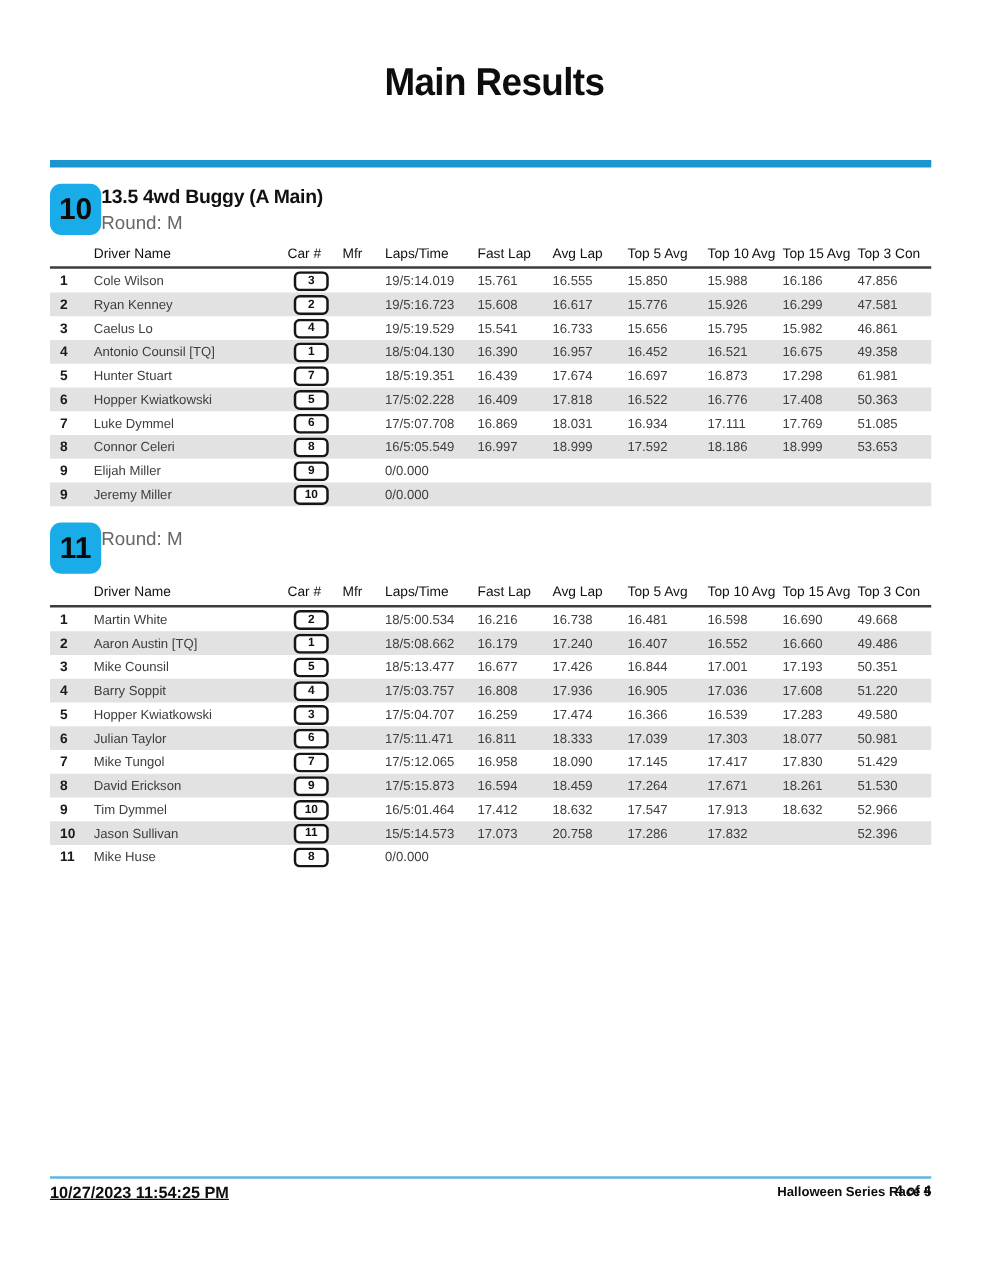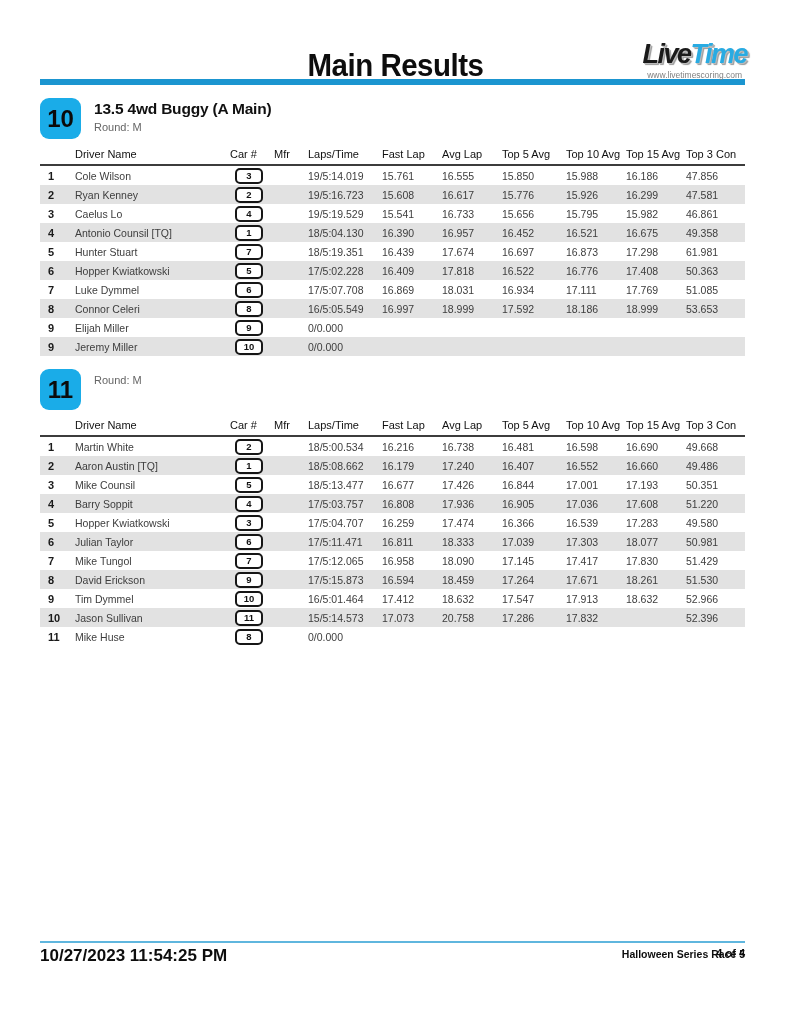--- a/index.html
+++ b/index.html
@@ -1,68 +1,64 @@
 <!DOCTYPE html>
 <html><head>
 <meta charset="utf-8">
 <style>
   html,body{margin:0;padding:0;background:#fff;}
   body{width:791px;height:1024px;position:relative;font-family:"Liberation Sans",sans-serif;overflow:hidden;}
 
-  .doc-header{position:relative;height:79px;}
+  .doc-header{position:relative;height:128px;}
   .page-title{position:absolute;left:0;right:0;top:48px;margin:0;text-align:center;
     font-size:31px;font-weight:bold;color:#0d0d0d;letter-spacing:-.5px;transform:scaleX(.95);}
   .logo{position:absolute;right:44px;top:41px;text-align:center;}
   .logo-text{font-style:italic;font-weight:bold;font-size:27px;letter-spacing:-1.5px;line-height:1;
     text-shadow:1px 1px 0 #bbb,2px 2px 1px #999;}
   .lt-live{color:#1a1a1a;}
   .lt-time{color:#29ABE2;}
   .logo-url{font-size:8.5px;color:#808080;margin-top:2px;}
 
   .rule-top{height:6px;background:#1B95D0;margin:0 46px 0 40px;}
 
   .race-section{margin:0 46px 0 40px;}
   .race-head{display:flex;align-items:flex-start;margin-top:13px;}
   .race-badge{width:41px;height:41px;background:#1AACE8;border-radius:9px;flex:0 0 41px;
     display:flex;align-items:center;justify-content:center;font-weight:bold;font-size:24px;color:#0b0b0b;}
-  .race-titles{margin-left:13px;padding-top:2px;}
+  .race-titles{padding-top:2px;}
   .race-title{font-size:15.5px;font-weight:bold;color:#101010;letter-spacing:-.2px;}
-  .race-round{font-size:11px;color:#666;margin-top:3px;}
+  .race-round{font-size:15px;color:#666;margin-top:3px;}
 
   .tbl{margin-top:4px;}
   .grid{display:grid;grid-template-columns:35px 155px 44px 34px 74px 60px 60px 64px 60px 60px 59px;}
   .thead{border-bottom:2px solid #3c3c3c;}
   .th{font-size:11px;font-weight:normal;color:#111;padding:5px 0 4px 0;white-space:nowrap;}
   .row{height:19px;align-items:center;font-size:10.5px;color:#3d3d3d;white-space:nowrap;}
   .row.alt{background:#E2E2E2;}
   .cell{overflow:hidden;}
   .pos{font-weight:bold;color:#1a1a1a;font-size:11px;padding-left:8px;}
   .car-cell{display:flex;justify-content:center;padding-right:6px;}
   .car-badge{display:inline-block;min-width:18px;padding:0 3px;height:12px;line-height:12px;
     border:2px solid #161616;border-radius:5px;background:#fff;font-weight:bold;font-size:9.5px;
     text-align:center;color:#111;}
 
   .footer{position:absolute;left:40px;right:46px;top:941px;}
   .footer-rule{height:2px;background:#5FB6DE;}
   .footer-row{position:relative;margin-top:2px;height:40px;}
-  .footer-left{position:absolute;left:0;top:1px;font-weight:bold;font-size:17px;color:#0d0d0d;}
+  .footer-left{position:absolute;left:0;top:1px;font-weight:bold;font-size:13px;color:#0d0d0d;text-decoration:underline;}
   .footer-center{position:absolute;left:0;right:0;top:3px;text-align:right;}
   .footer-event{font-weight:bold;font-size:10.5px;color:#0d0d0d;}
   .footer-dates{font-weight:bold;font-size:8.5px;color:#0d0d0d;margin-top:4px;}
   .footer-right{position:absolute;right:0;top:2px;font-weight:bold;font-size:11px;color:#0d0d0d;}
 </style>
 </head>
 <body>
 
 <div class="doc-header">
   <h1 class="page-title">Main Results</h1>
-  <div class="logo">
-    <div class="logo-text"><span class="lt-live">Live</span><span class="lt-time">Time</span></div>
-    <div class="logo-url">www.livetimescoring.com</div>
-  </div>
 </div>
 
 <div class="rule-top"></div>
 
 <div id="races">
     <div class="race-section">
       <div class="race-head">
         <div class="race-badge">10</div>
         <div class="race-titles">
           <div class="race-title">13.5 4wd Buggy (A Main)</div>

